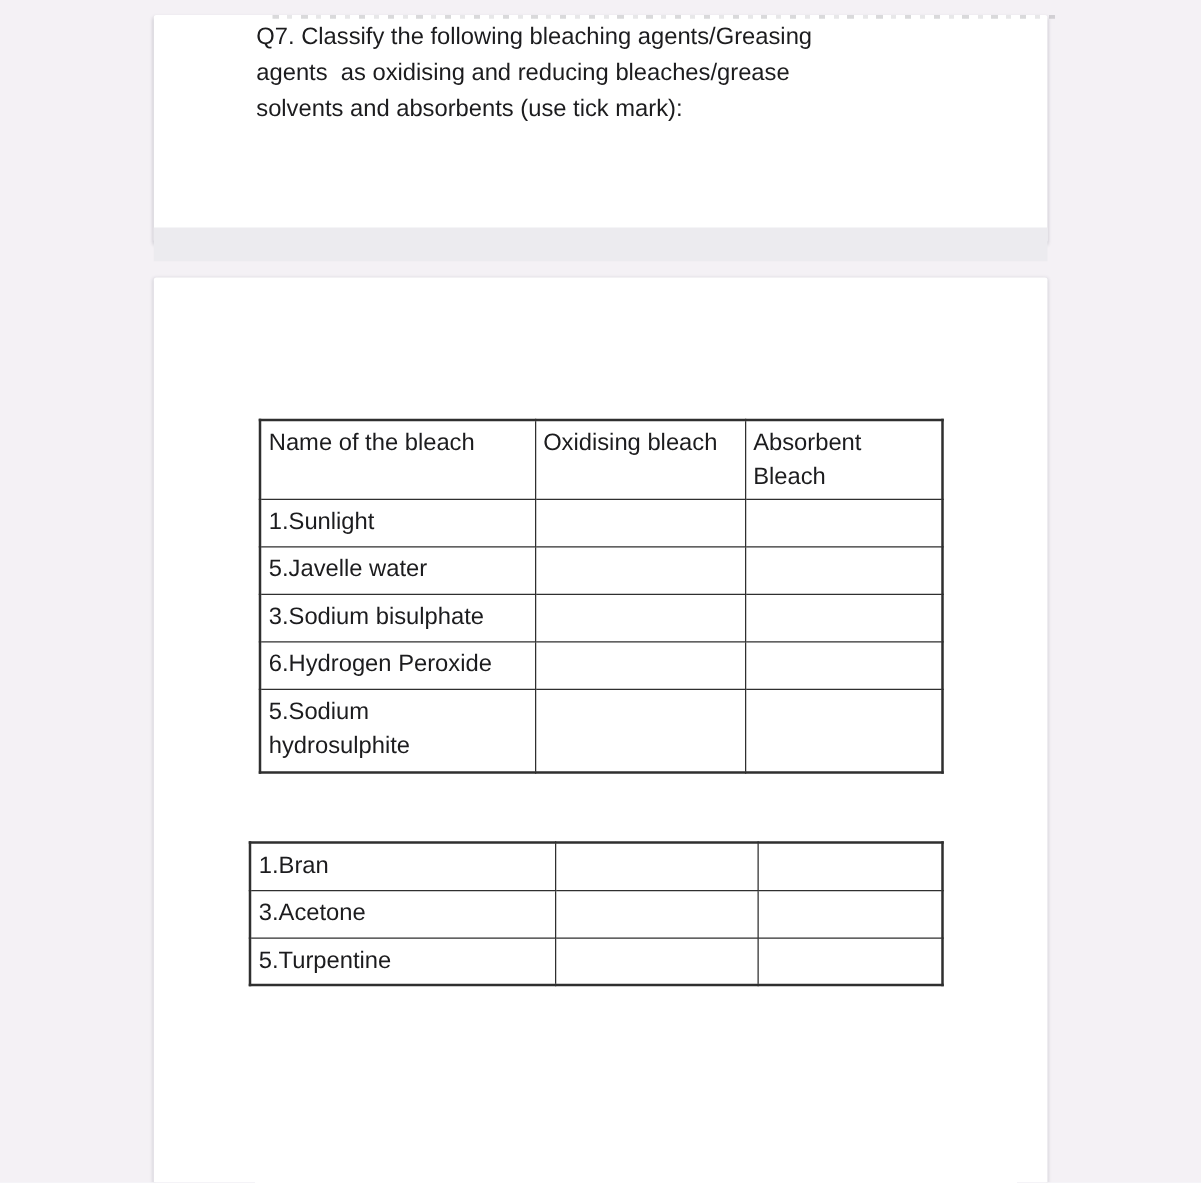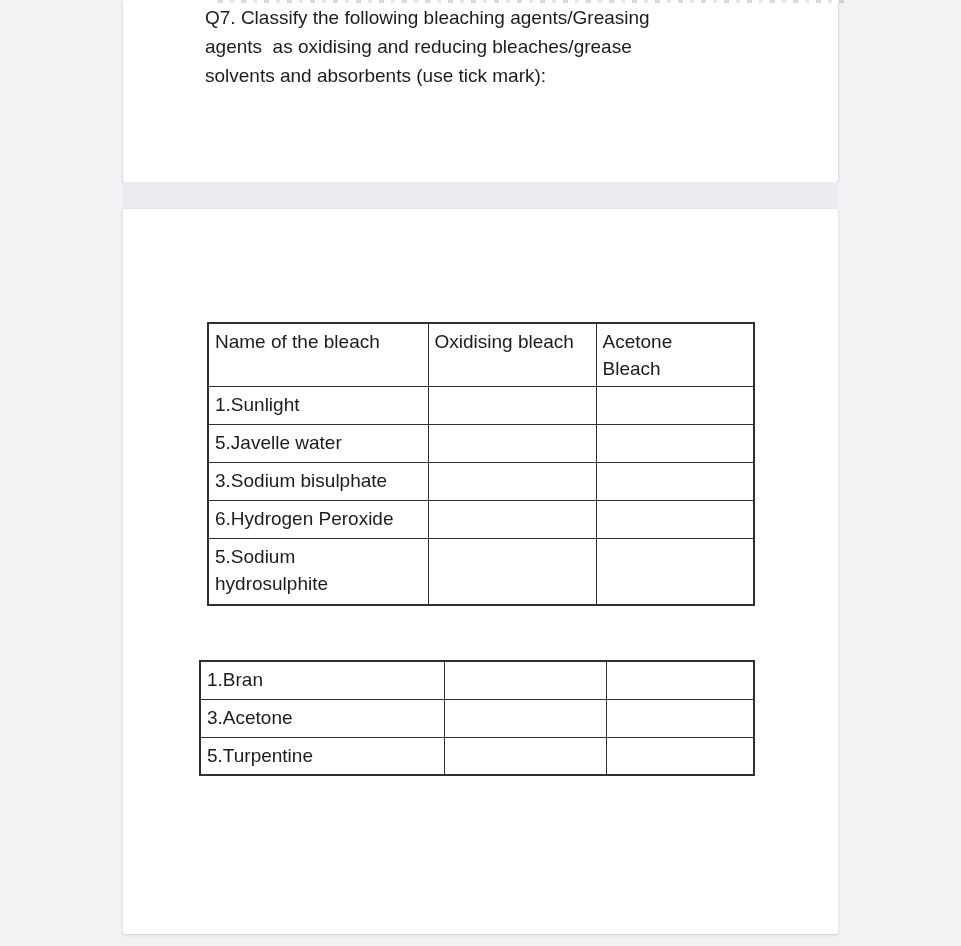--- a/index.html
+++ b/index.html
@@ -16,22 +16,22 @@
     overflow: hidden;
   }
   .page {
     position: absolute;
     left: 123px;
     width: 715px;
     background: var(--page-bg, #ffffff);
     border-radius: 2px;
     box-shadow: 0 1px 3px rgba(70, 70, 90, 0.22);
   }
-  .page1 { top: 0; height: 182px; box-shadow: 0 2px 3px rgba(70,70,90,0.28); }
-  .page2 { top: 209px; height: 725px; }
+  .page1 { top: 12px; height: 182px; box-shadow: 0 2px 3px rgba(70,70,90,0.28); }
+  .page2 { top: 222px; height: 725px; }
   .page-gap {
     position: absolute;
     left: 123px;
     top: 182px;
     width: 715px;
     height: 27px;
     background: var(--gap-bg, #ecebef);
   }
   .clip-strip {
     position: absolute;
@@ -99,21 +99,21 @@
     <table class="tbl tbl-bleach">
       <colgroup>
         <col style="width:220px">
           <col style="width:168px">
           <col style="width:158px">
       </colgroup>
       <tbody>
         <tr>
           <th>Name of the bleach</th>
           <th>Oxidising bleach</th>
-          <th>Acetone
+          <th>Absorbent
 Bleach</th>
         </tr>
         <tr>
           <td>1.Sunlight</td>
           <td></td>
           <td></td>
         </tr>
         <tr>
           <td>5.Javelle water</td>
           <td></td>

